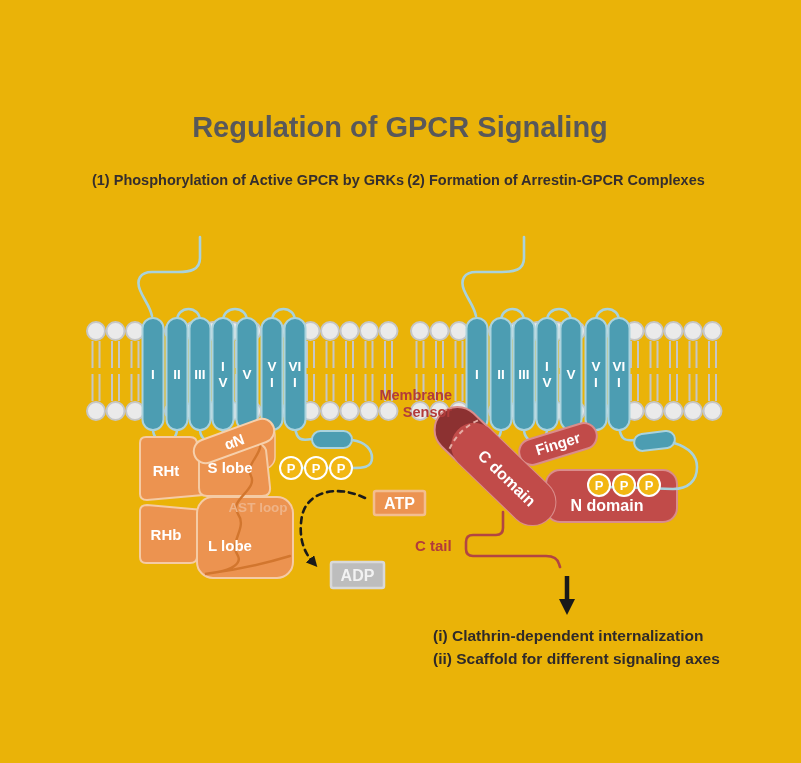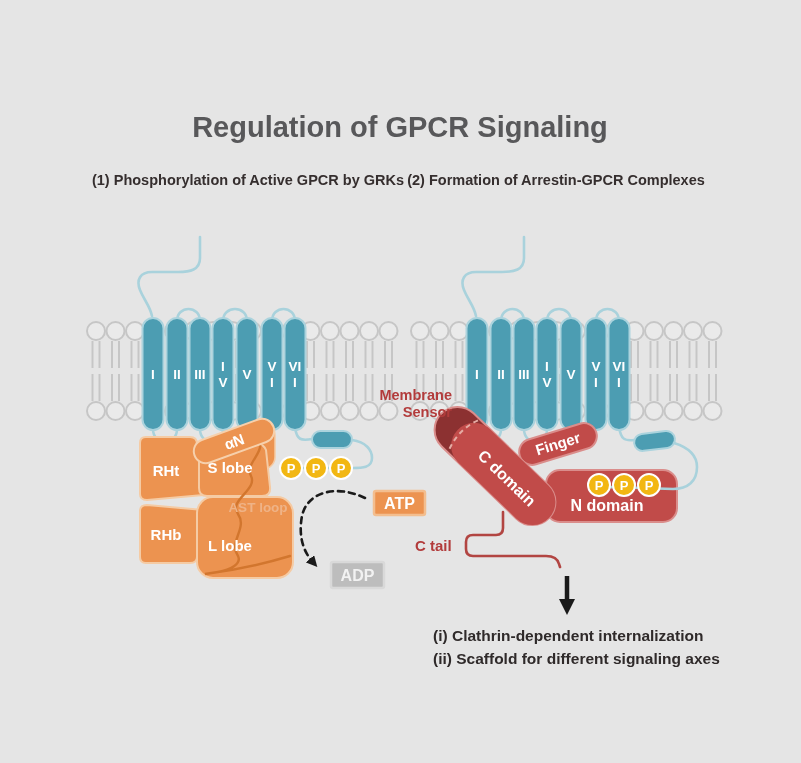--- a/index.html
+++ b/index.html
@@ -1,16 +1,16 @@
 <!DOCTYPE html>
 <html><head>
 <meta charset="utf-8">
 <style>
   html,body{margin:0;padding:0;background:#ffffff;}
-  #canvas{position:relative;width:801px;height:763px;background:#e5e5e5;overflow:hidden;
+  #canvas{position:relative;width:801px;height:763px;background:#eab308;overflow:hidden;
           font-family:"Liberation Sans", sans-serif;}
   svg{display:block;}
   text{font-family:"Liberation Sans", sans-serif;}
   .title{font-size:29px;font-weight:bold;fill:#58585a;}
   .subtitle{font-size:14.5px;font-weight:bold;fill:#352e2e;}
   .outcome{font-size:15.5px;font-weight:bold;fill:#2f2a2a;}
   .whitelbl{fill:#ffffff;font-weight:bold;}
   .redlbl{fill:#b23b3b;font-weight:bold;}
 </style>
 </head>

